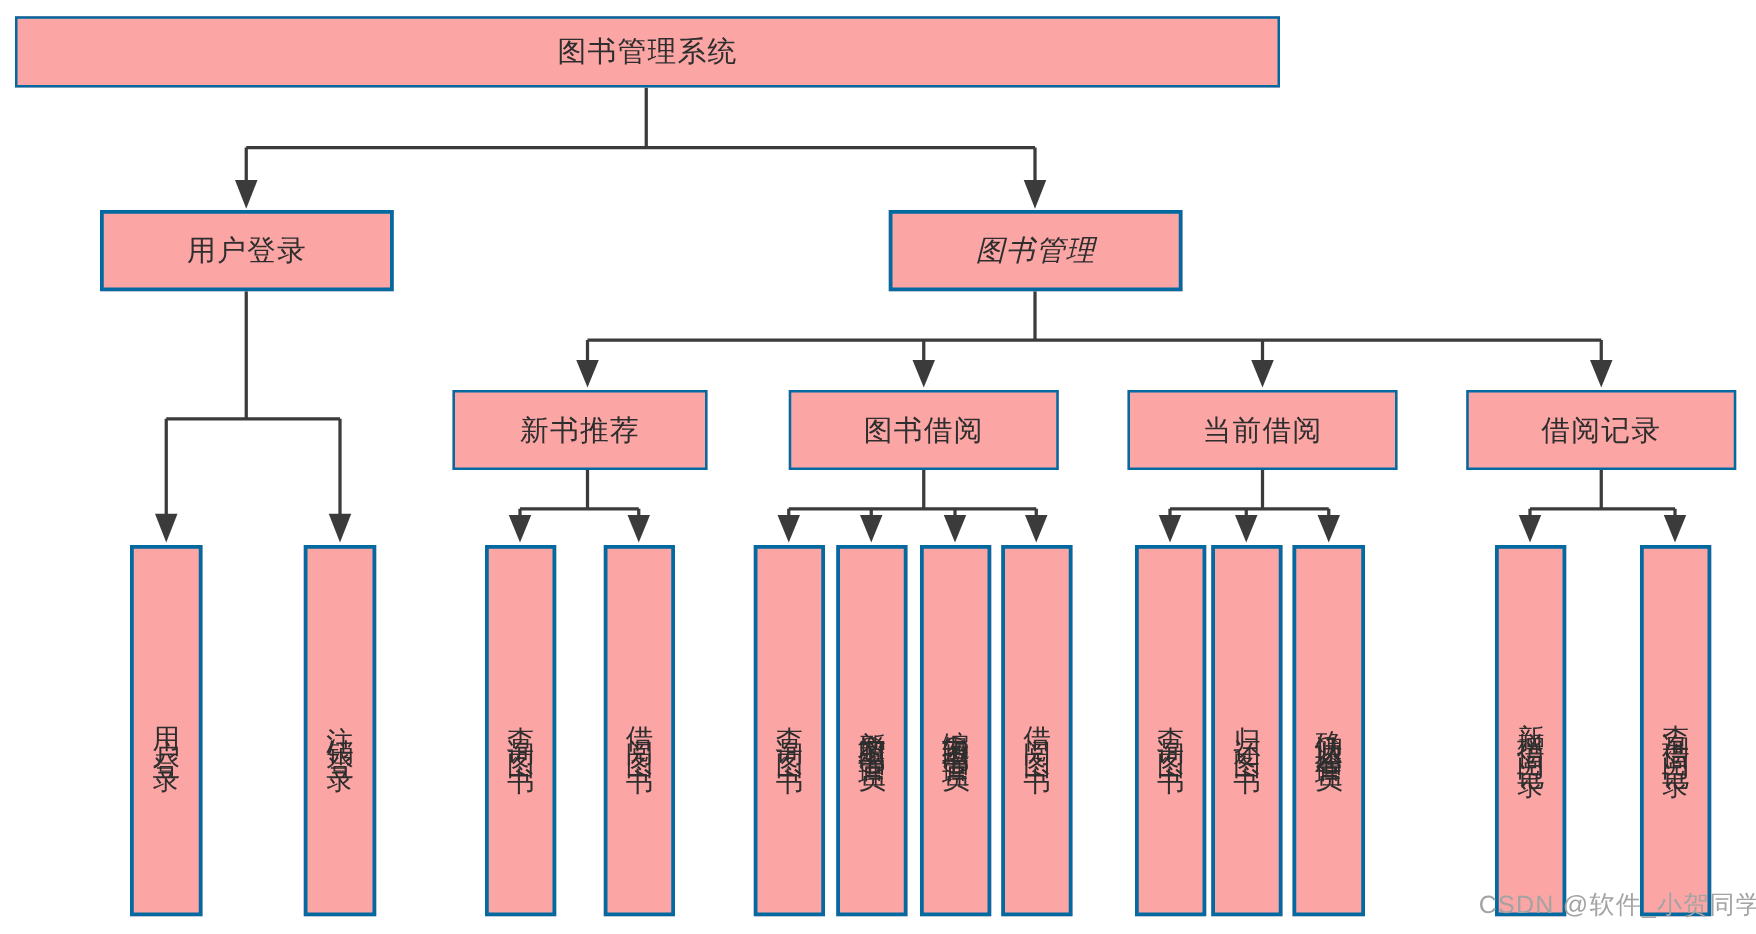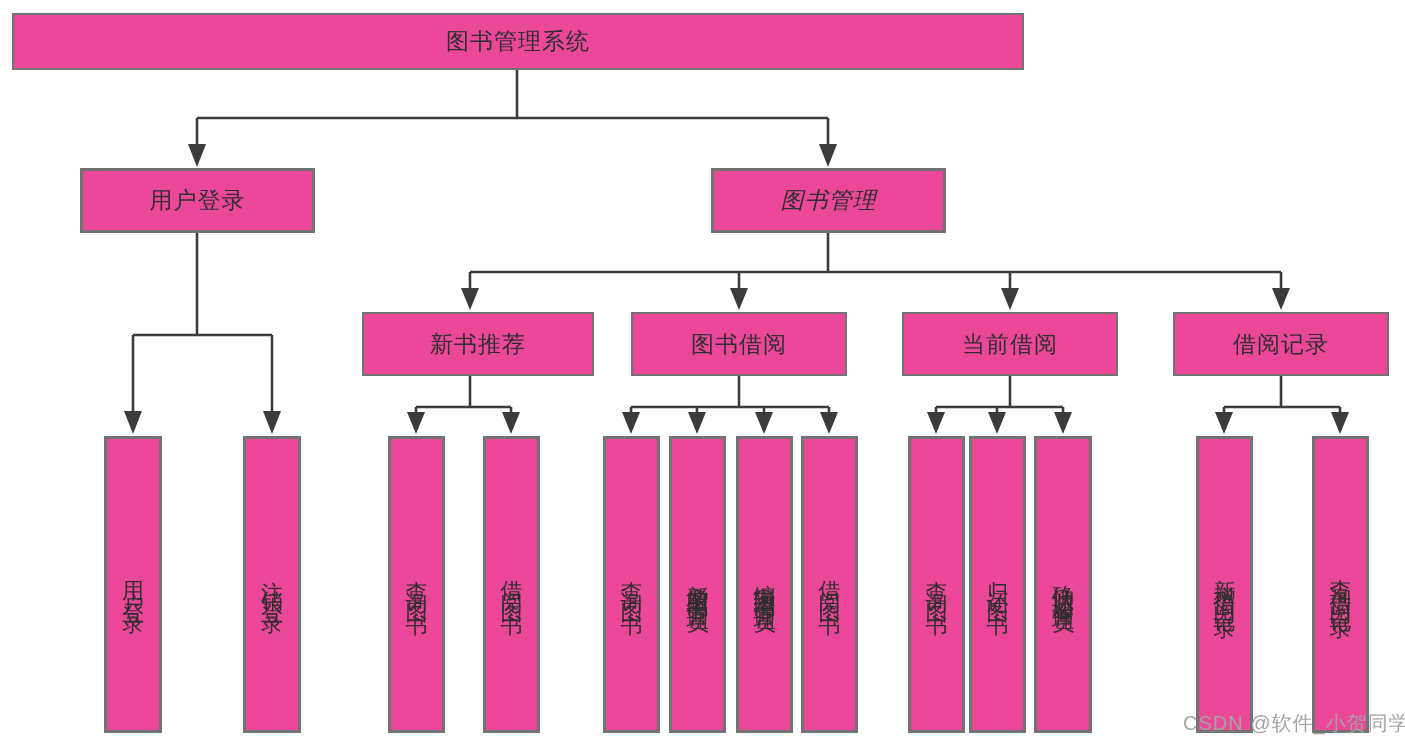--- a/index.html
+++ b/index.html
@@ -8,22 +8,22 @@
     width: 1405px;
     height: 747px;
     background: #ffffff;
     font-family: "Liberation Sans", sans-serif;
     overflow: hidden;
   }
   #wires { position: absolute; left: 0; top: 0; width: 1405px; height: 747px; }
   .box {
     position: absolute;
     box-sizing: border-box;
-    background: #ec4899;
-    border: 2px solid #737373;
+    background: #fca5a5;
+    border: 2px solid #0369a1;
     display: flex;
     align-items: center;
     justify-content: center;
     color: #2e2e2e;
     font-size: 23px;
     letter-spacing: 1px;
     text-align: right;
   }
   .lvl2, .lvl3 { border-width: 3px; font-size: 23px; }
   .lvl3 { border-width: 2px; }
@@ -101,21 +101,21 @@
     <span>图书管理系统</span>
   </div>
 
   <div class="box lvl2" style="left:80px; top:168px; width:235px; height:65px;">
     <span>用户登录</span>
   </div>
   <div class="box lvl2" style="left:711px; top:168px; width:235px; height:65px;font-style:italic;">
     <span>图书管理</span>
   </div>
 
-  <div class="box lvl3" style="left:362px; top:312px; width:232px; height:64px;">
+  <div class="box lvl3" style="left:362px; top:312px; width:204px; height:64px;">
     <span>新书推荐</span>
   </div>
   <div class="box lvl3" style="left:902px; top:312px; width:216px; height:64px;">
     <span>当前借阅</span>
   </div>
   <div class="box lvl3" style="left:631px; top:312px; width:216px; height:64px;">
     <span>图书借阅</span>
   </div>
   <div class="box lvl3" style="left:1173px; top:312px; width:216px; height:64px;">
     <span>借阅记录</span>

